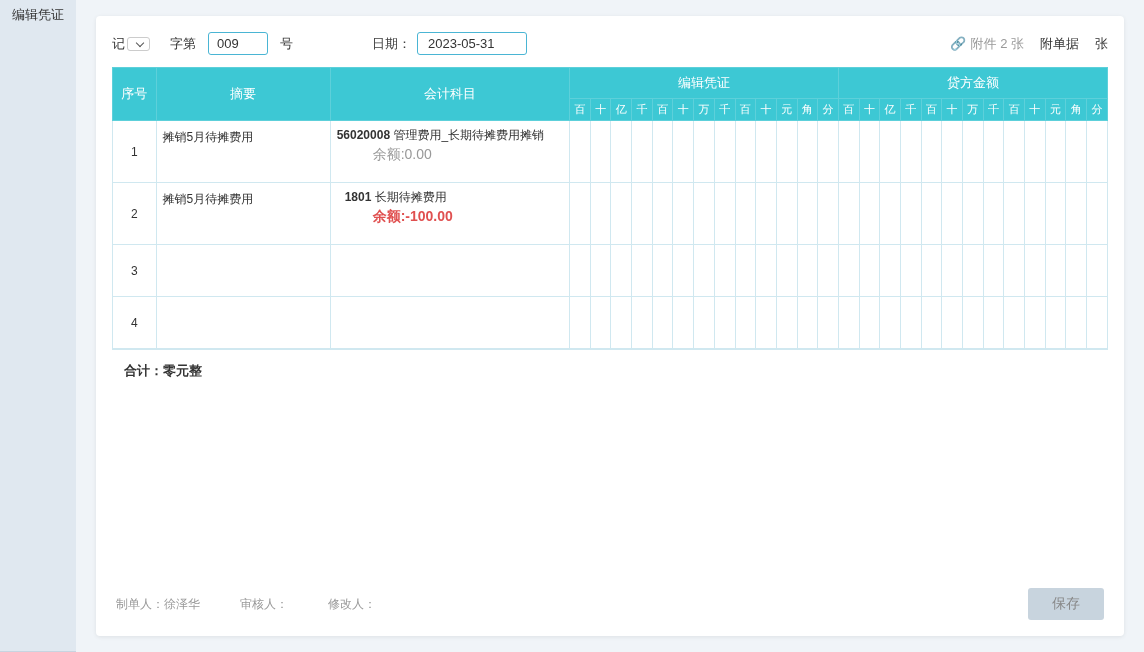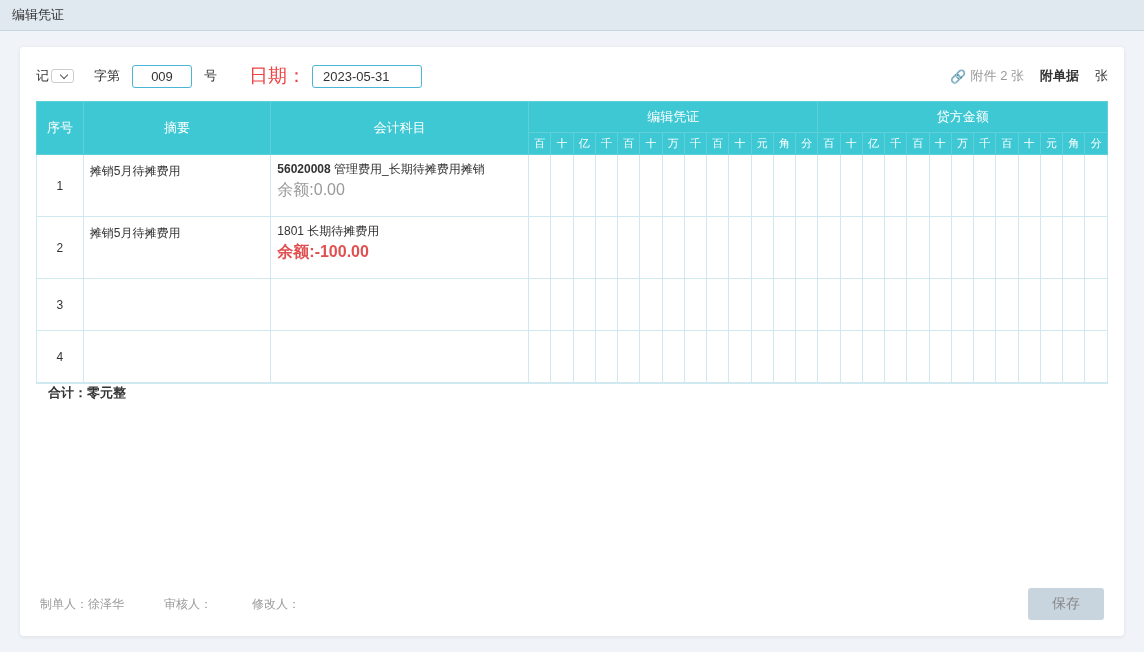--- a/index.html
+++ b/index.html
@@ -9,21 +9,21 @@
       background: #e8edf2;
       width: 1144px;
       height: 652px;
       overflow: hidden;
     }
     .window {
       width: 1144px;
       height: 652px;
       background: #f0f4f8;
       display: flex;
-      flex-direction: column;
+      flex-direction: row;
     }
     .title-bar {
       background: #e0e8f0;
       padding: 6px 12px;
       font-size: 13px;
       color: #333;
       border-bottom: 1px solid #c8d4e0;
       flex-shrink: 0;
     }
     .content-area {
@@ -95,35 +95,36 @@
       color: #333;
       margin-left: 8px;
     }
     .zi-di-input {
       border: 1px solid #4ab5d4;
       border-radius: 3px;
       padding: 3px 8px;
       width: 60px;
       font-size: 13px;
       color: #333;
-      text-align: center;
+      text-align: left;
     }
     .hao-label {
       font-size: 13px;
       color: #333;
     }
     .date-section {
       display: flex;
       align-items: center;
       gap: 6px;
       margin-left: 20px;
     }
     .date-label {
-      font-size: 19px;
-      color: #ef4444;
+      font-size: 13px;
+      color: #404040;
+      margin-left: 47px;
     }
     .date-input {
       border: 1px solid #4ab5d4;
       border-radius: 3px;
       padding: 3px 10px;
       font-size: 13px;
       color: #333;
       width: 110px;
     }
     .attachment-section {
@@ -137,21 +138,20 @@
     .attachment-link {
       display: flex;
       align-items: center;
       gap: 4px;
       color: #999;
       cursor: pointer;
     }
     .fujiandan-link {
       color: #333;
       cursor: pointer;
-      font-weight: bold;
     }
     .zhang-section {
       color: #333;
     }
     table {
       width: 100%;
       border-collapse: collapse;
       table-layout: fixed;
     }
     .table-header-top th {
@@ -183,31 +183,32 @@
       text-align: center;
       vertical-align: middle;
       color: #333;
     }
     tbody tr td.digit {
       text-align: center;
       border: 1px solid #d0e8f0;
       padding: 2px 0;
     }
     .balance-text {
-      font-size: 16px;
+      font-size: 14px;
       color: #999;
       margin-top: 2px;
+      margin-left: 36px;
     }
     .balance-red {
       color: #e05050;
       font-weight: bold;
     }
     .footer-row {
       border-top: 1px solid #d0e8f0;
-      padding: 0 12px;
+      padding: 12px 12px;
       display: flex;
       align-items: center;
       background: #fff;
     }
     .total-label {
       font-size: 13px;
       font-weight: bold;
       color: #333;
     }
     .card-footer {
@@ -387,21 +388,21 @@
                   <td class="digit"></td>
                   <td class="digit"></td>
                   <td class="digit"></td>
                   <td class="digit"></td>
                   <td class="digit"></td>
                   <td class="digit"></td>
                 </tr>
                 <tr>
                   <td class="seq" style="text-align: center; vertical-align: middle; height: 62px;">2</td>
                   <td style="font-size: 12px; padding-top: 8px; height: 62px;">摊销5月待摊费用</td>
-                  <td style="padding-top: 6px; height: 62px;"><span style="font-weight: normal;">1801 </span><span>长期待摊费用</span><br><div class="balance-text balance-red">余额:-100.00</div></td>
+                  <td style="padding-top: 6px; height: 62px;"><span style="font-weight: bold; margin-left: 8px;">1801 </span><span>长期待摊费用</span><br><div class="balance-text balance-red">余额:-100.00</div></td>
                   <td class="digit"></td>
                   <td class="digit"></td>
                   <td class="digit"></td>
                   <td class="digit"></td>
                   <td class="digit"></td>
                   <td class="digit"></td>
                   <td class="digit"></td>
                   <td class="digit"></td>
                   <td class="digit"></td>
                   <td class="digit"></td>

